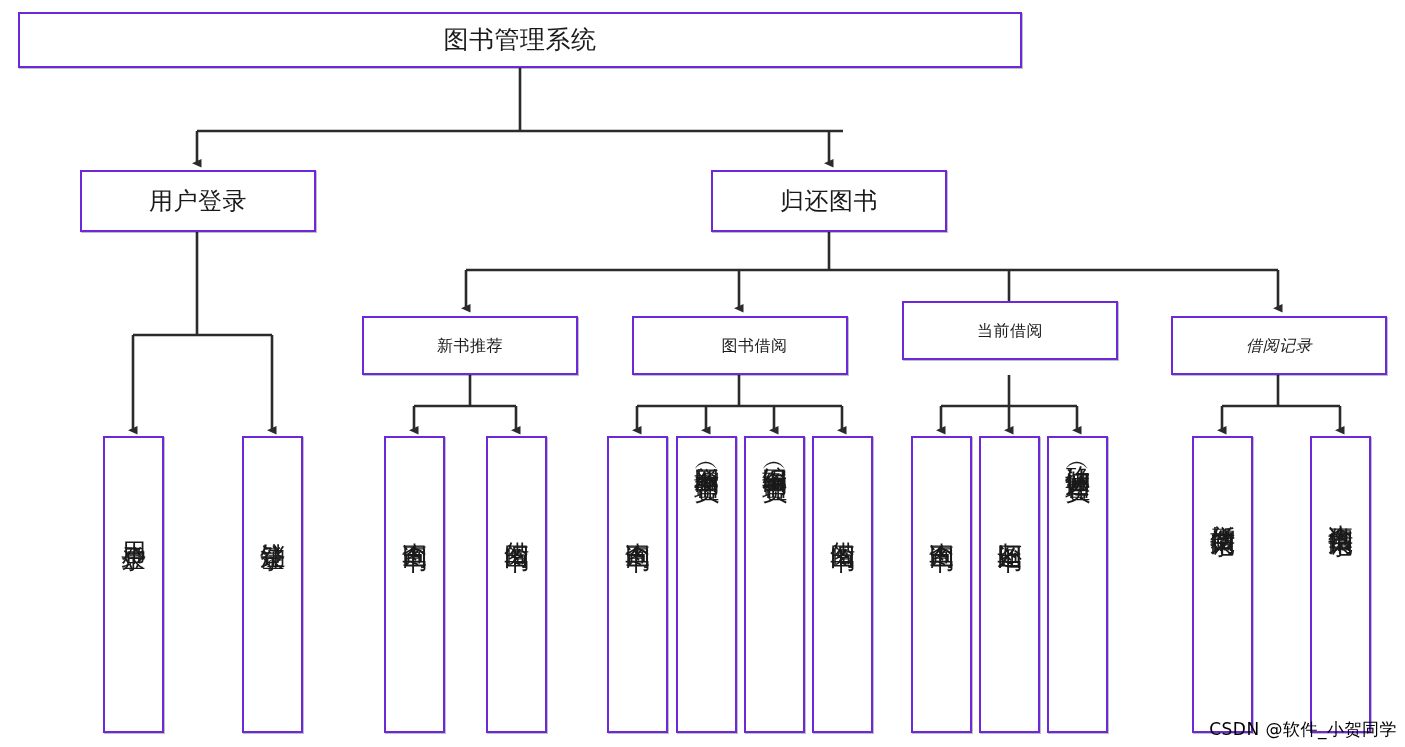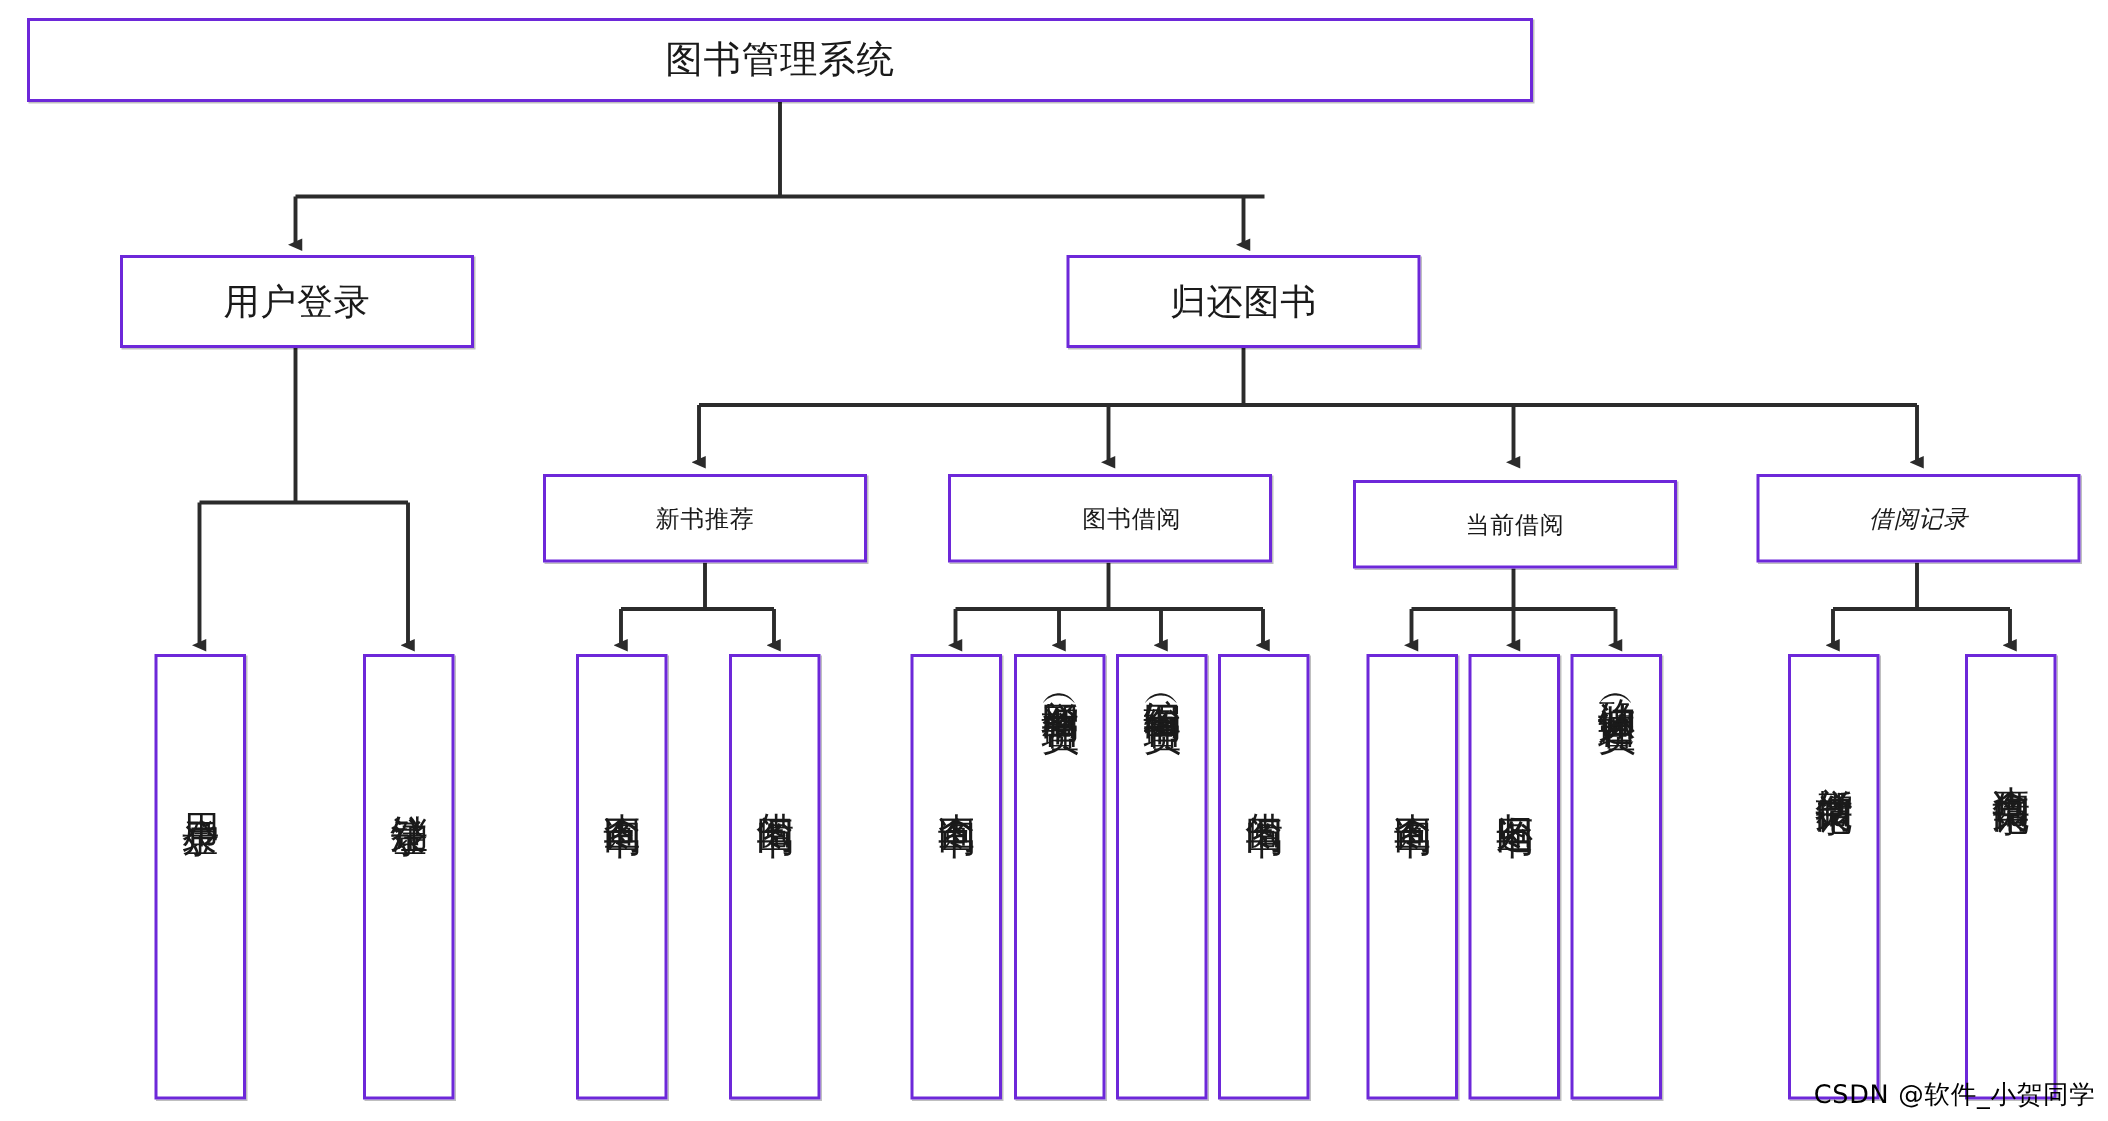--- a/index.html
+++ b/index.html
@@ -149,21 +149,21 @@
   </div>
 
   <div class="node level3" style="left:362px; top:316px; width:216px; height:59px;">
     <span class="node-label">新书推荐</span>
   </div>
 
   <div class="node level3" style="left:632px; top:316px; width:216px; height:59px;padding-left:29px;">
     <span class="node-label">图书借阅</span>
   </div>
 
-  <div class="node level3" style="left:902px; top:320px; width:216px; height:59px;">
+  <div class="node level3" style="left:902px; top:301px; width:216px; height:59px;">
     <span class="node-label">当前借阅</span>
   </div>
 
   <div class="node level3" style="left:1171px; top:316px; width:216px; height:59px;font-style:italic;">
     <span class="node-label">借阅记录</span>
   </div>
 
   <div class="node leaf mid" style="left:103px; top:436px; width:61px; height:297px;">
     <span class="node-label">用户登录</span>
   </div>

